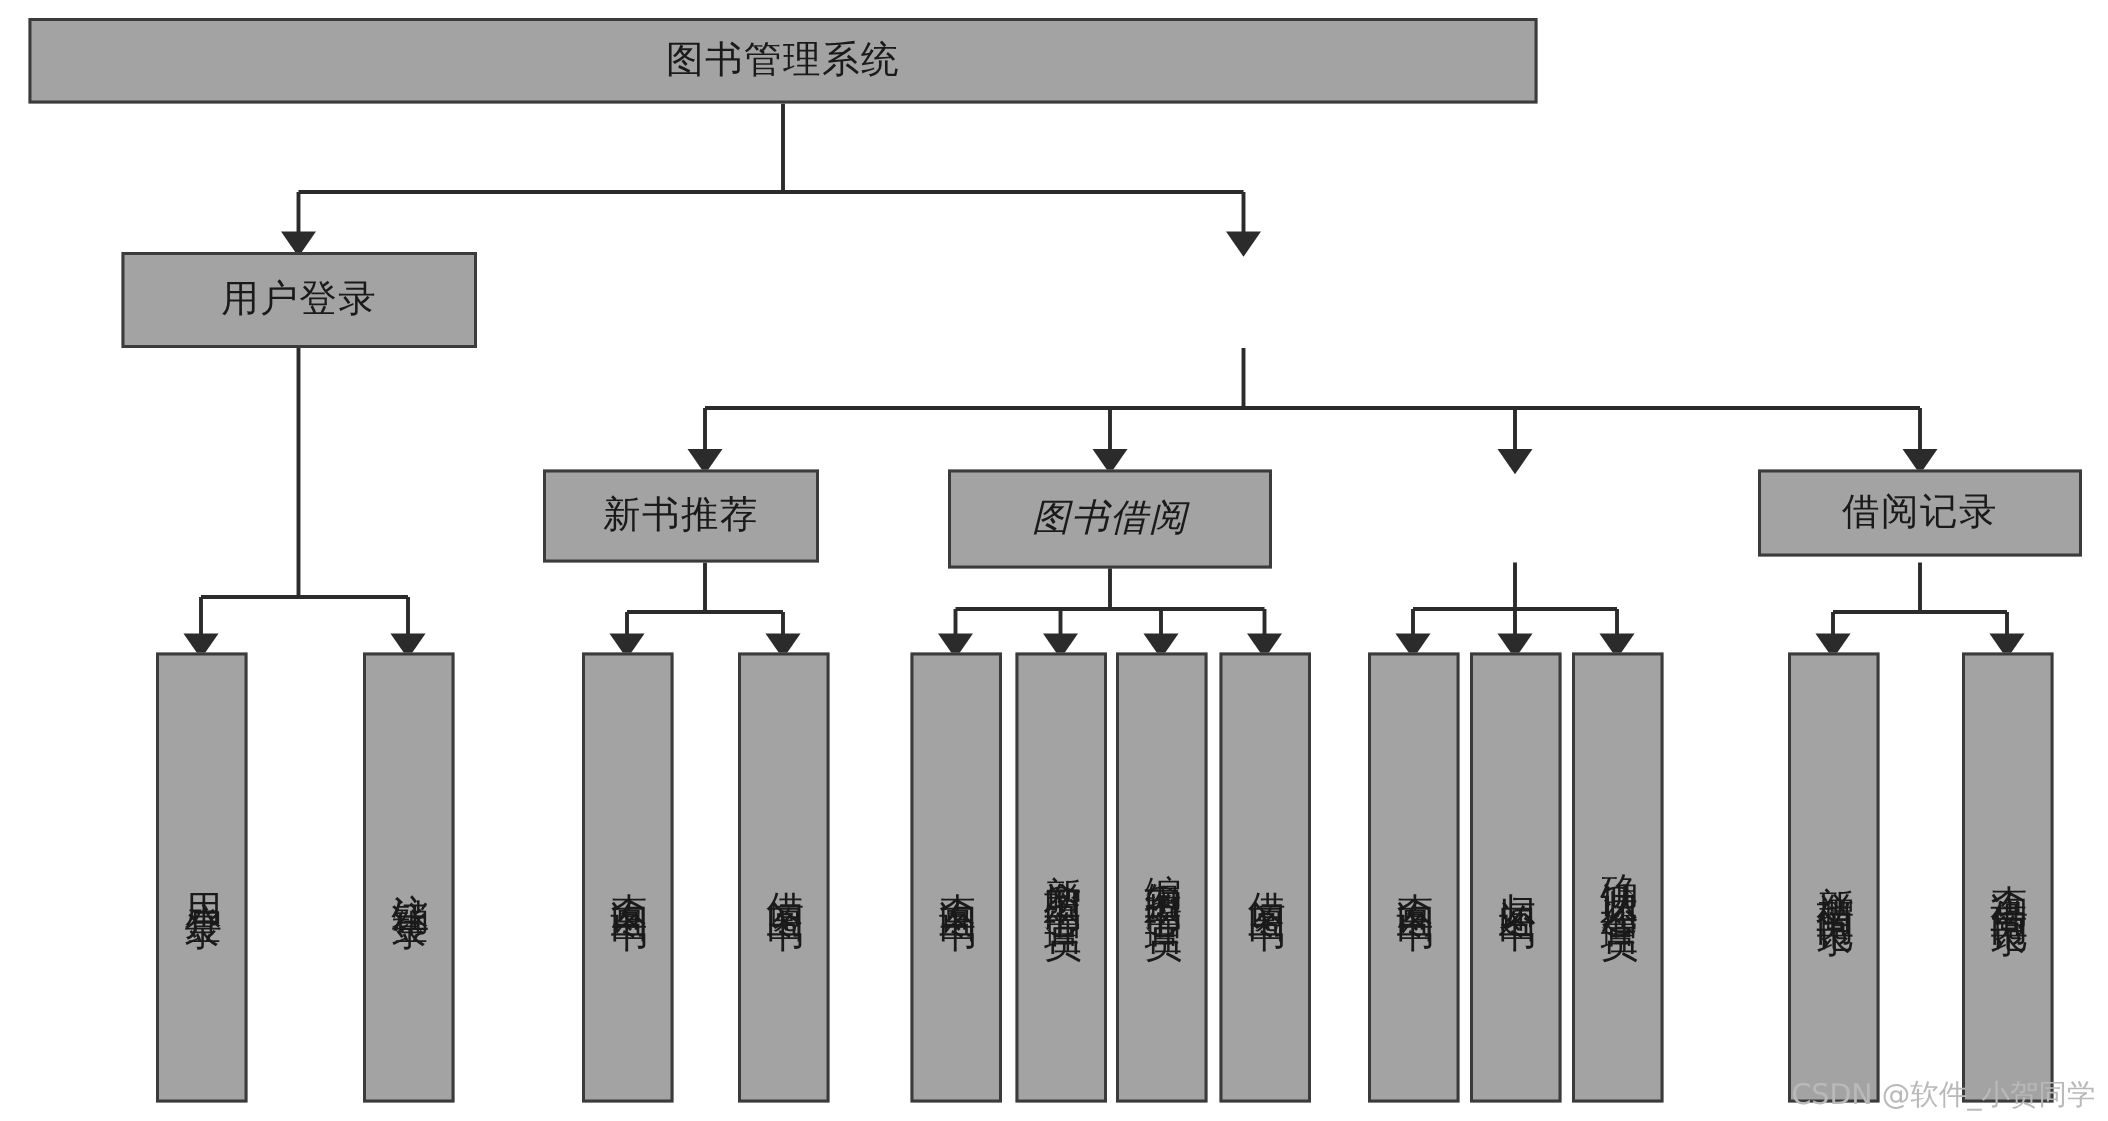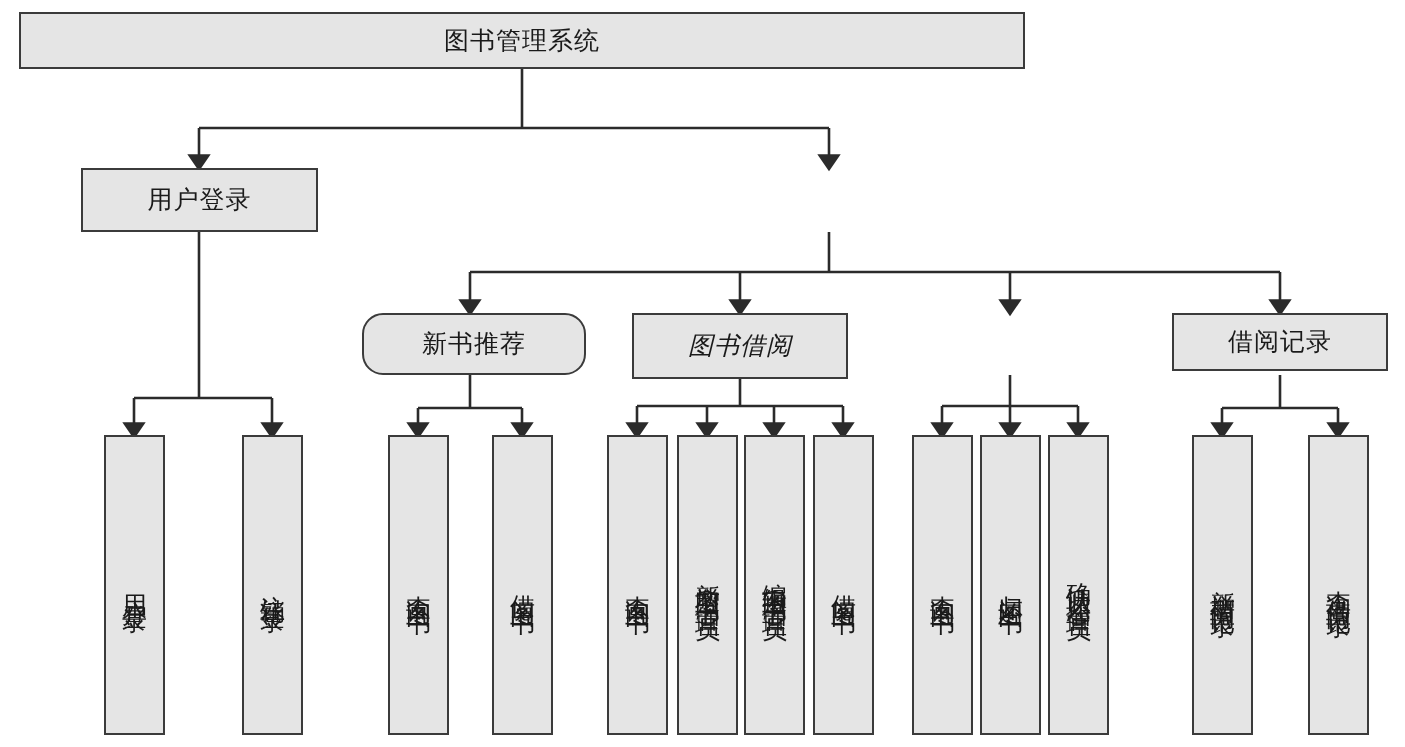--- a/index.html
+++ b/index.html
@@ -7,21 +7,21 @@
     width:1405px;height:747px;
     background:#ffffff;
     font-family:"Liberation Sans","DejaVu Sans",sans-serif;
     overflow:hidden;
     position:relative;
   }
   #diagram{position:absolute;left:0;top:0;width:1405px;height:747px;}
   .node{
     position:absolute;
     box-sizing:border-box;
-    background:#e5e5e5;
+    background:#a3a3a3;
     border:2.5px solid #3b3b3b;
     display:flex;
     align-items:center;
     justify-content:center;
     color:#1a1a1a;
   }
   .node.horiz{
     font-size:25px;
     letter-spacing:1px;
     line-height:1.1;
@@ -106,21 +106,21 @@
       <path d="M1222,408 L1338,408"></path>
       <path d="M1222,408 L1222,428" marker-end="url(#arw)"></path>
       <path d="M1338,408 L1338,428" marker-end="url(#arw)"></path>
     </g>
   </svg>
 
   <div class="node horiz" style="left:19px;top:12px;width:1006px;height:57px;">图书管理系统</div>
 
   <div class="node horiz" style="left:81px;top:168px;width:237px;height:64px;">用户登录</div>
 
-  <div class="node horiz" style="left:362px;top:313px;width:224px;height:62px;border-radius:21px;">新书推荐</div>
+  <div class="node horiz" style="left:362px;top:313px;width:184px;height:62px;">新书推荐</div>
   <div class="node horiz" style="left:632px;top:313px;width:216px;height:66px;font-style:italic;">图书借阅</div>
   <div class="node horiz" style="left:1172px;top:313px;width:216px;height:58px;">借阅记录</div>
 
   <div class="node leaf" style="left:104px;top:435px;width:61px;height:300px;">
     <span>用户登录</span>
   </div>
   <div class="node leaf" style="left:242px;top:435px;width:61px;height:300px;">
     <span>注销登录</span>
   </div>
 
@@ -154,14 +154,15 @@
     <span>确认归还（管理员）</span>
   </div>
 
   <div class="node leaf" style="left:1192px;top:435px;width:61px;height:300px;">
     <span>新增借阅记录</span>
   </div>
   <div class="node leaf" style="left:1308px;top:435px;width:61px;height:300px;">
     <span>查询借阅记录</span>
   </div>
 
+  <div id="watermark">CSDN @软件_小贺同学</div>
 
 </div>
 
 </body></html>

